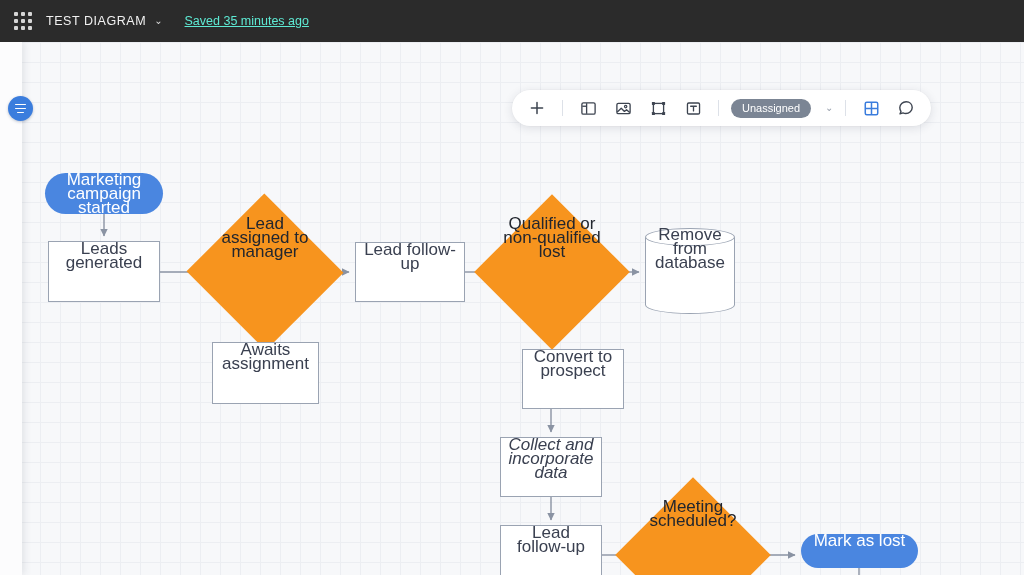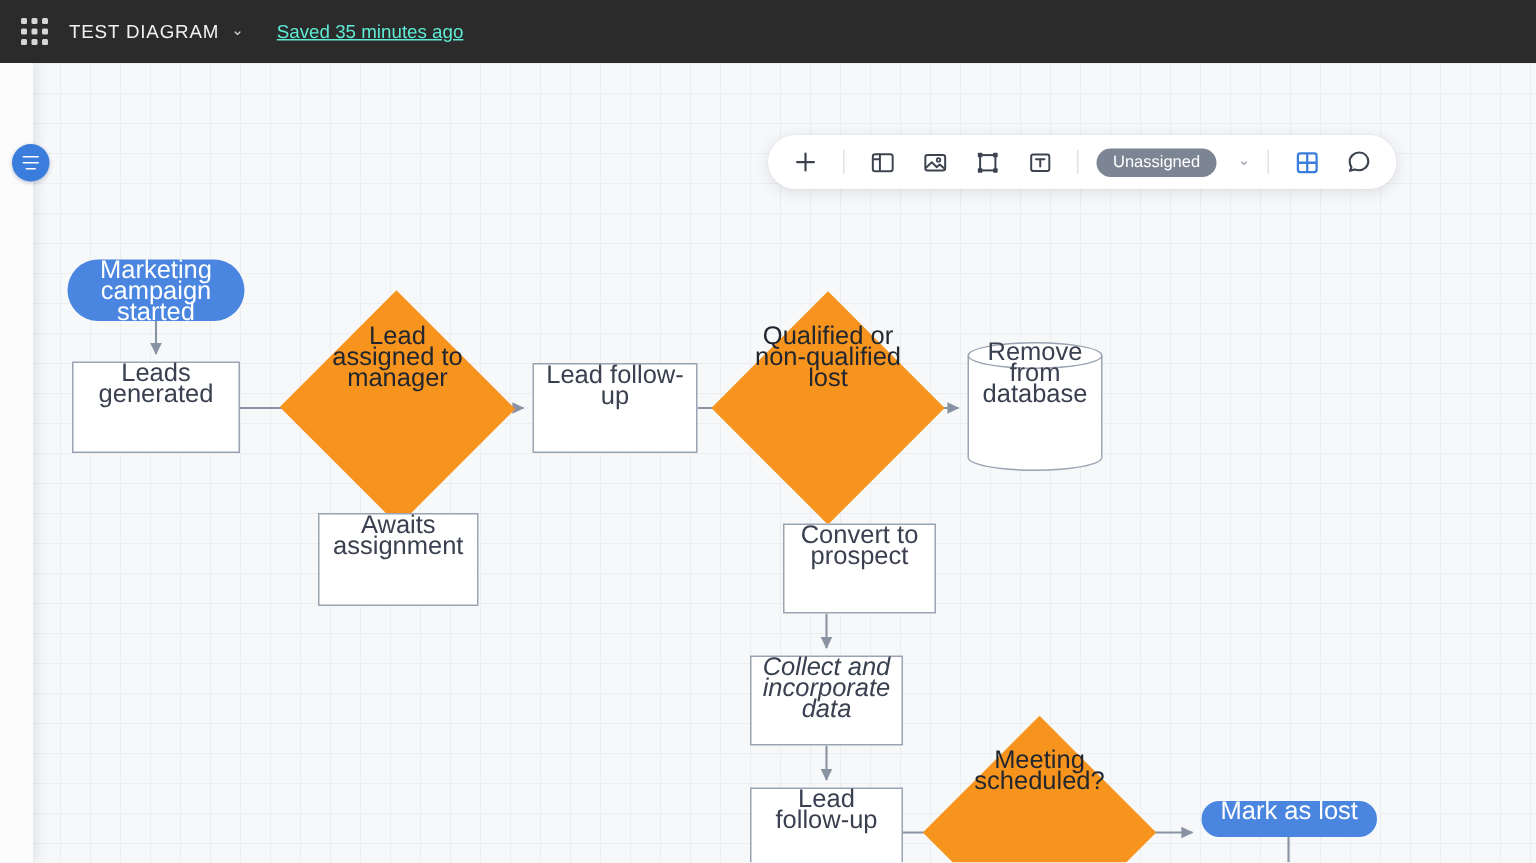--- a/index.html
+++ b/index.html
@@ -337,21 +337,21 @@
 
     <div class="node rect" style="left:500px; top:483px; width:102px; height:60px;">
       <span class="lbl">Lead follow-up</span>
     </div>
 
     <div class="node diamond" style="left:638px; top:458px; width:110px; height:110px;">
       <div class="diamond-fill"></div>
       <span class="lbl">Meeting scheduled?</span>
     </div>
 
-    <div class="node terminal" style="left:801px; top:492px; width:117px; height:24px;">
+    <div class="node terminal" style="left:801px; top:492px; width:117px; height:34px;">
       <span class="lbl">Mark as lost</span>
     </div>
 
     <div class="toolbar">
 
       <div class="tb-btn">
         <svg width="16" height="16" viewBox="0 0 16 16">
           <path d="M8 2.4V13.6M2.4 8H13.6" stroke="#3d4450" stroke-width="1.5" stroke-linecap="round"></path>
         </svg>
       </div>

